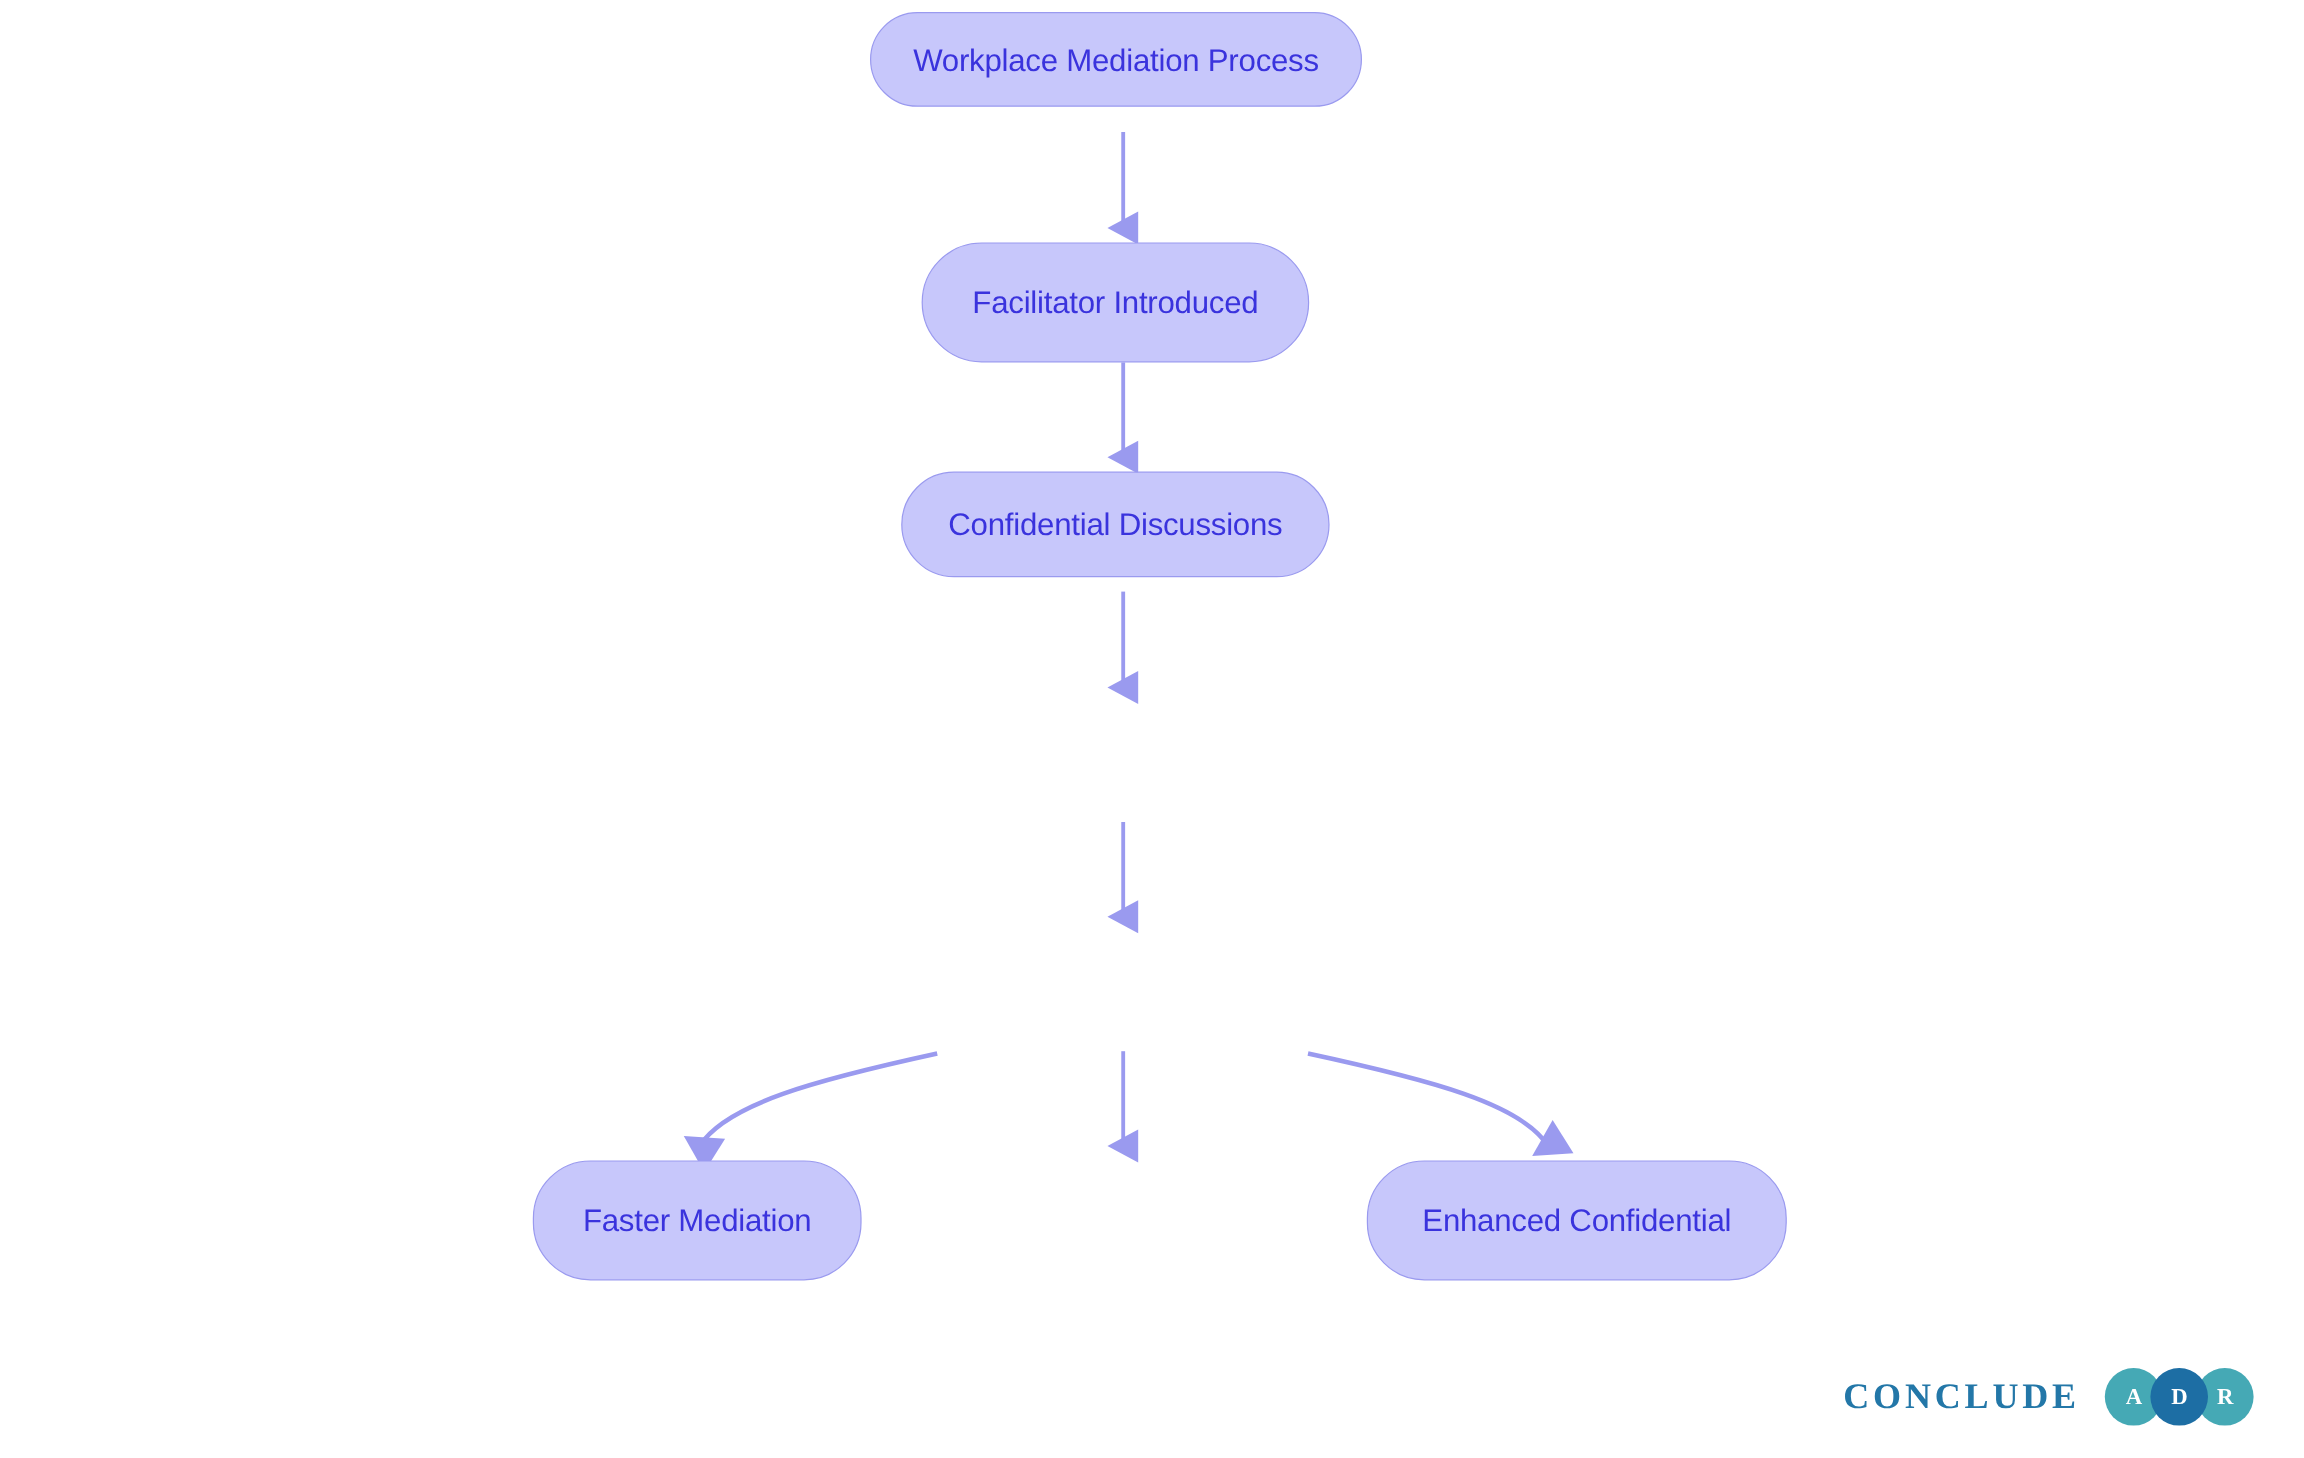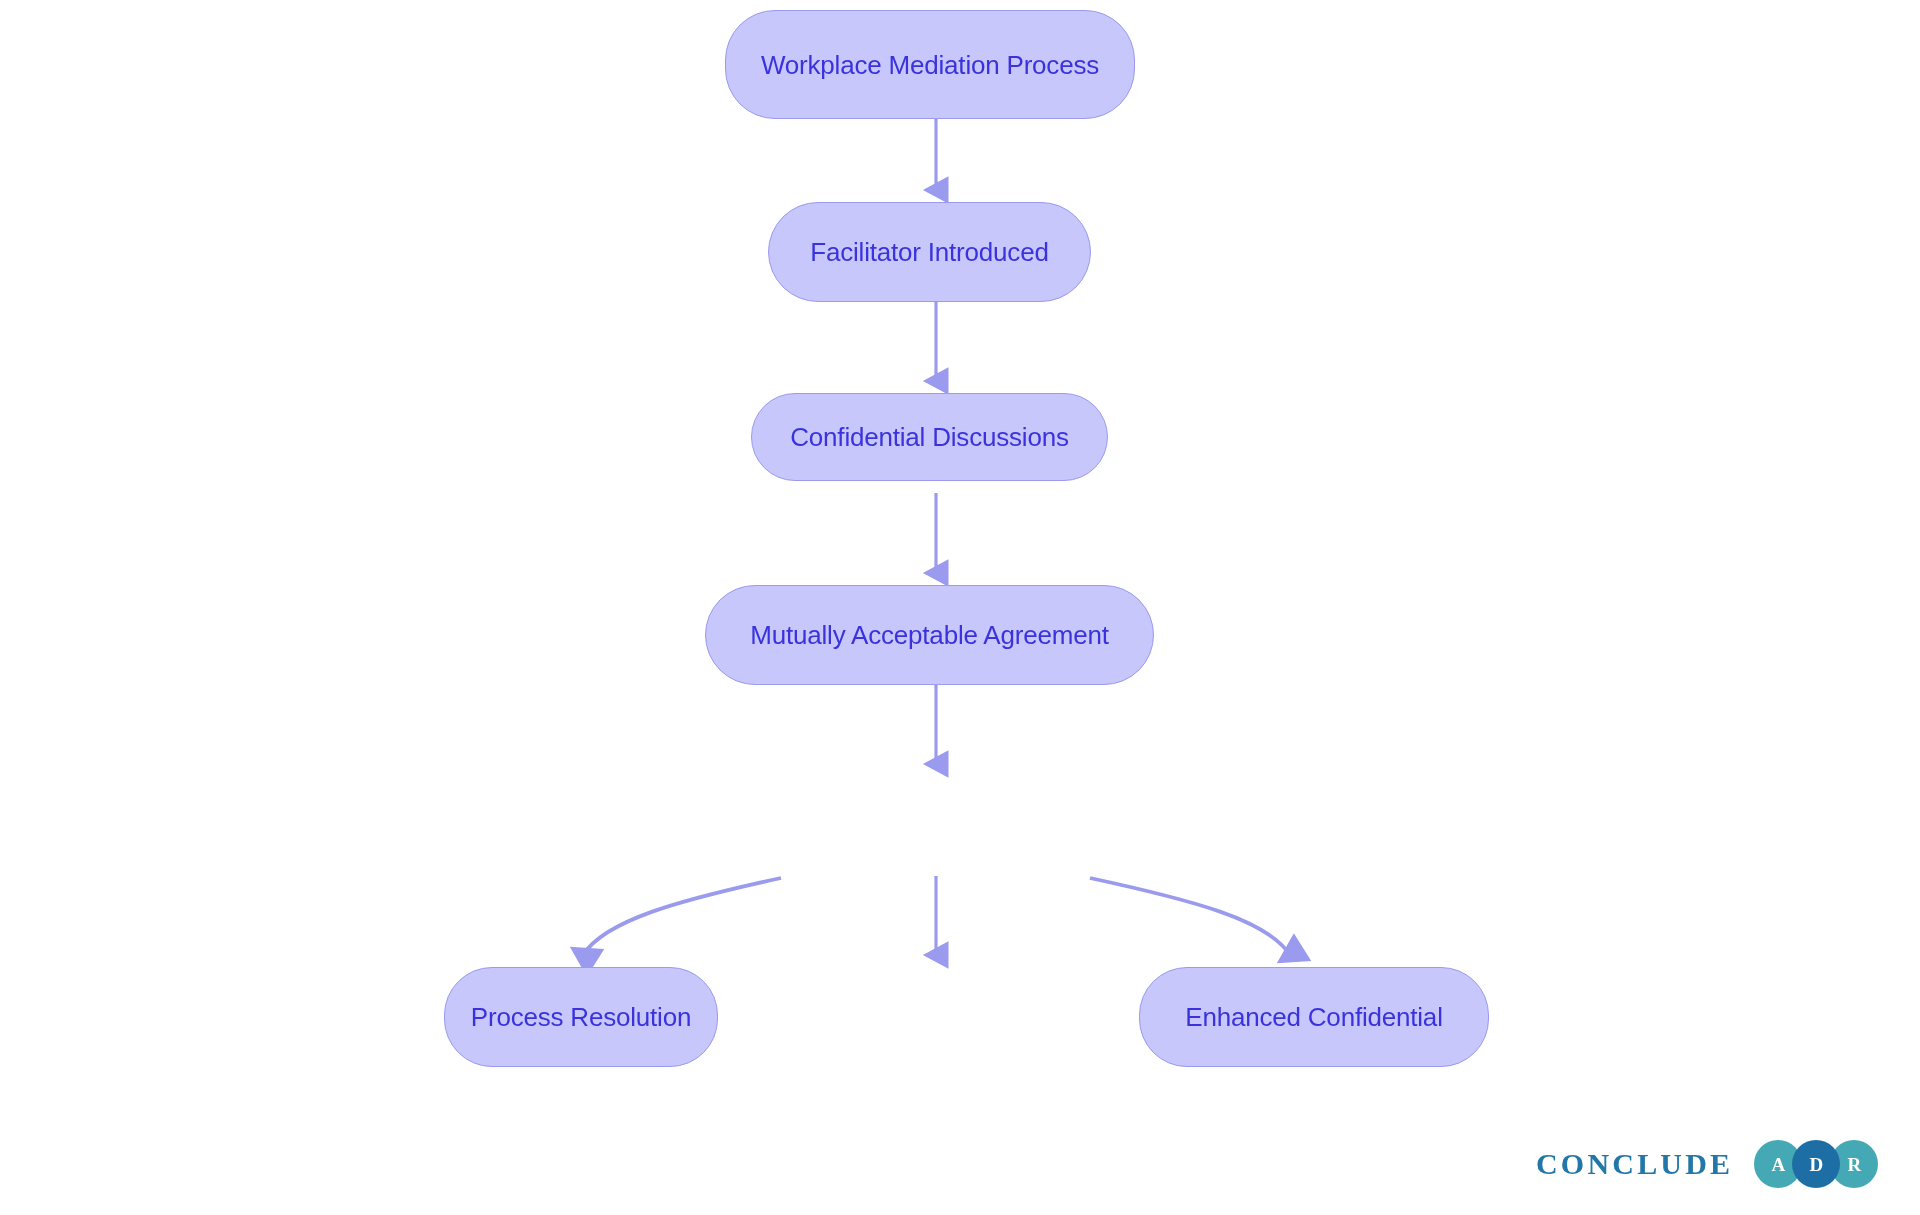--- a/index.html
+++ b/index.html
@@ -111,39 +111,36 @@
 
     <path d="M 936 685 L 936 764" stroke="#9a9aef" stroke-width="3.2" fill="none" marker-end="url(#arrowhead)"></path>
 
     <path d="M 936 876 L 936 955" stroke="#9a9aef" stroke-width="3.2" fill="none" marker-end="url(#arrowhead)"></path>
 
     <path d="M 781 878 C 680 900 605 920 583 955" stroke="#9a9aef" stroke-width="3.8" fill="none" marker-end="url(#arrowhead)"></path>
 
     <path d="M 1090 878 C 1192 900 1268 920 1290 955" stroke="#9a9aef" stroke-width="3.8" fill="none" marker-end="url(#arrowhead)"></path>
   </svg>
 
-  <div class="node" style="left:725px; top:10px; width:410px; height:109px; border-radius:50px;text-align:right;">
+  <div class="node" style="left:725px; top:10px; width:410px; height:79px; border-radius:50px;text-align:right;">
     <span class="node-label">Workplace Mediation Process</span>
   </div>
 
   <div class="node" style="left:768px; top:202px; width:323px; height:100px; border-radius:50px;justify-content:center;">
     <span class="node-label">Facilitator Introduced</span>
   </div>
 
   <div class="node" style="left:751px; top:393px; width:357px; height:88px; border-radius:50px;">
     <span class="node-label">Confidential Discussions</span>
   </div>
 
-  <div class="node" style="left:705px; top:585px; width:449px; height:100px; border-radius:50px;">
-    <span class="node-label">Mutually Acceptable Agreement</span>
-  </div>
 
 
   <div class="node" style="left:444px; top:967px; width:274px; height:100px; border-radius:48px;">
-    <span class="node-label">Process Resolution</span>
+    <span class="node-label">Faster Mediation</span>
   </div>
 
 
   <div class="node" style="left:1139px; top:967px; width:350px; height:100px; border-radius:48px;">
     <span class="node-label">Enhanced Confidential</span>
   </div>
 
   <div id="logo">
     <div id="logo-word">CONCLUDE</div>
     <div id="logo-circles">

